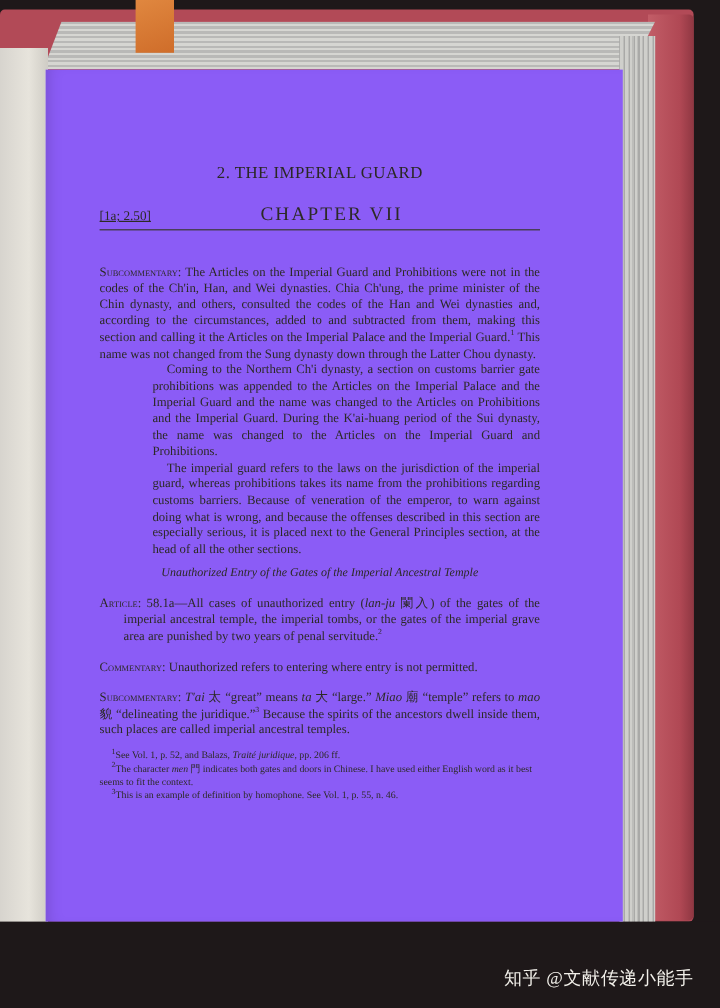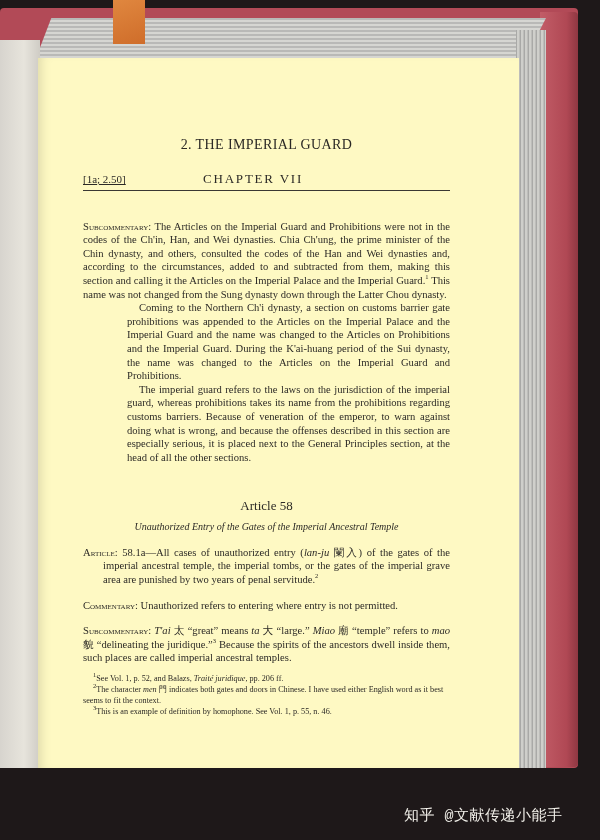--- a/index.html
+++ b/index.html
@@ -34,54 +34,54 @@
     position: absolute; left: 516px; top: 30px; width: 30px; height: 740px;
     background: repeating-linear-gradient(90deg, #a9a9a7 0 1px, #cfcfcb 1px 3px, #bdbdba 3px 4px);
   }
   .bookmark {
     position: absolute; left: 113px; top: 0; width: 32px; height: 44px;
     background: linear-gradient(160deg, #e0873f, #cf6d2a);
   }
   
   .page {
     position: absolute; left: 38px; top: 58px; width: 481px; height: 710px;
-    background: #fef9c3;
+    background: #8b5cf6;
     box-shadow: inset 10px 0 12px -8px rgba(0,0,0,0.15);
   }
   .content {
     position: absolute; left: 45px; top: 76px; width: 367px;
     color: #2c2a26; font-size: 10.6px; line-height: 13.6px;
   }
   .chapter-title {
     text-align: center; font-size: 14px; line-height: 21px; letter-spacing: 0.4px;
     margin: 0; color: #2a2824;
   }
   .chapter-row {
     margin-top: 17px; display: flex; align-items: baseline;
     border-bottom: 1px solid #3a3833; padding-bottom: 3px;
     font-size: 11px;
   }
   .chapter-ref { width: 120px; text-decoration: underline; }
-  .chapter-label { letter-spacing: 1.8px; font-size: 13px; }
+  .chapter-label { letter-spacing: 1.8px; font-size: 16px; margin-left: 14px; }
   .para { margin: 0; text-align: justify; }
   .indent { text-indent: 12px; margin-left: 44px; }
   .sc { font-variant: small-caps; }
   .block1 { margin-top: 29px; }
   .article-head { text-align: center; font-size: 13px; margin-top: 34px; line-height: 16px; }
   .article-sub { text-align: center; font-style: italic; font-size: 10px; margin-top: 6px; }
   .article-body { margin-top: 12px; padding-left: 20px; text-indent: -20px; text-align: justify; }
   .commentary { margin-top: 12px; }
   .subcomm2 { margin-top: 12px; }
   .footnotes { margin-top: 8px; font-size: 8.2px; line-height: 11px; }
   .footnotes p { margin: 0; text-indent: 10px; }
   sup { font-size: 6.5px; line-height: 0; }
   i { font-style: italic; }
   .watermark {
-    position: absolute; left: 404px; top: 806px; color: #f2f0ea;
-    font-family: Liberation Mono, monospace; font-size: 15px; letter-spacing: 0.5px;
+    position: absolute; left: 420px; top: 806px; color: #f2f0ea;
+    font-family: Liberation Serif, serif; font-size: 15px; letter-spacing: 0.5px;
   }
   .bottom-dark {
     position: absolute; left: 0; top: 768px; width: 600px; height: 72px; background: #1e1819;
   }
 </style>
 </head>
 <body>
 
 <div class="cover"></div>
 <div class="cover-right"></div>
@@ -99,21 +99,20 @@
       <span class="chapter-ref">[1a; 2.50]</span>
       <span class="chapter-label">CHAPTER VII</span>
     </div>
 
     <div class="block1">
       <p class="para"><span class="sc">Subcommentary:</span><span> The Articles on the Imperial Guard and Prohibitions were not in the codes of the Ch'in, Han, and Wei dynasties. Chia Ch'ung, the prime minister of the Chin dynasty, and others, consulted the codes of the Han and Wei dynasties and, according to the circumstances, added to and subtracted from them, making this section and calling it the Articles on the Imperial Palace and the Imperial Guard.</span><sup>1</sup><span> This name was not changed from the Sung dynasty down through the Latter Chou dynasty.</span></p>
       <p class="para indent">Coming to the Northern Ch'i dynasty, a section on customs barrier gate prohibitions was appended to the Articles on the Imperial Palace and the Imperial Guard and the name was changed to the Articles on Prohibitions and the Imperial Guard. During the K'ai-huang period of the Sui dynasty, the name was changed to the Articles on the Imperial Guard and Prohibitions.</p>
       <p class="para indent">The imperial guard refers to the laws on the jurisdiction of the imperial guard, whereas prohibitions takes its name from the prohibitions regarding customs barriers. Because of veneration of the emperor, to warn against doing what is wrong, and because the offenses described in this section are especially serious, it is placed next to the General Principles section, at the head of all the other sections.</p>
     </div>
 
-    <div class="article-head">Article 58</div>
     <div class="article-sub">Unauthorized Entry of the Gates of the Imperial Ancestral Temple</div>
 
     <p class="article-body"><span class="sc">Article:</span><span> 58.1a—All cases of unauthorized entry (</span><i>lan-ju</i><span> 闌入</span><span>) of the gates of the imperial ancestral temple, the imperial tombs, or the gates of the imperial grave area are punished by two years of penal servitude.</span><sup>2</sup></p>
 
     <p class="para commentary"><span class="sc">Commentary:</span><span> Unauthorized refers to entering where entry is not permitted.</span></p>
 
     <p class="para subcomm2"><span class="sc">Subcommentary:</span> <i>T'ai</i><span> 太 “great” means </span><i>ta</i><span> 大 “large.” </span><i>Miao</i><span> 廟 “temple” refers to </span><i>mao</i><span> 貌 “delineating the juridique.”</span><sup>3</sup><span> Because the spirits of the ancestors dwell inside them, such places are called imperial ancestral temples.</span></p>
 
     <div class="footnotes">
       <p><sup>1</sup><span>See Vol. 1, p. 52, and Balazs, </span><i>Traité juridique</i><span>, pp. 206 ff.</span></p>

